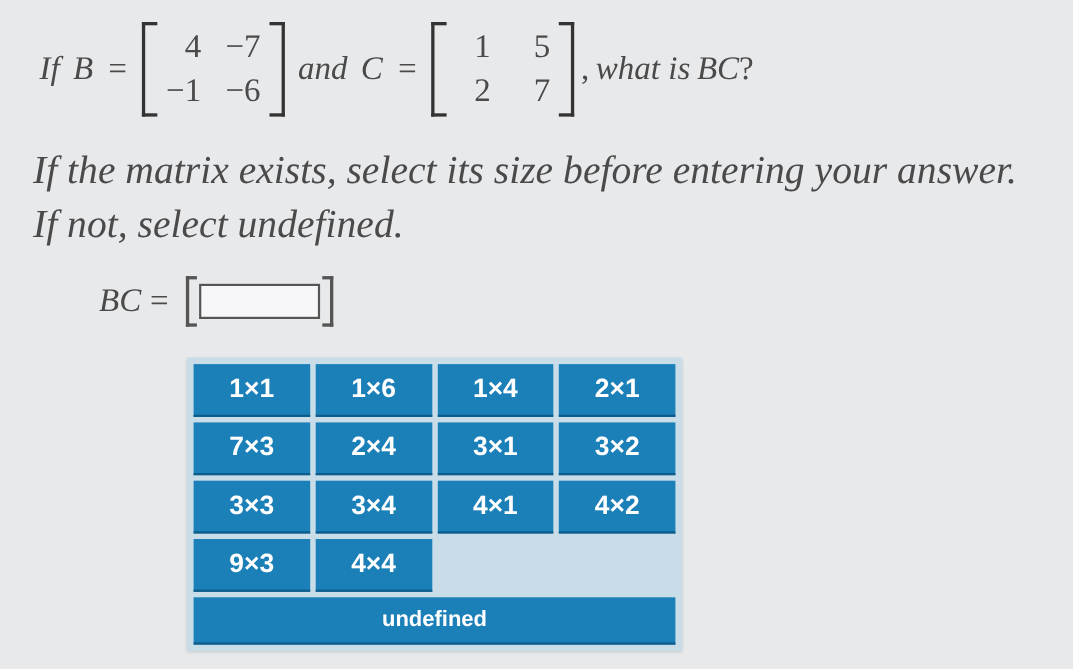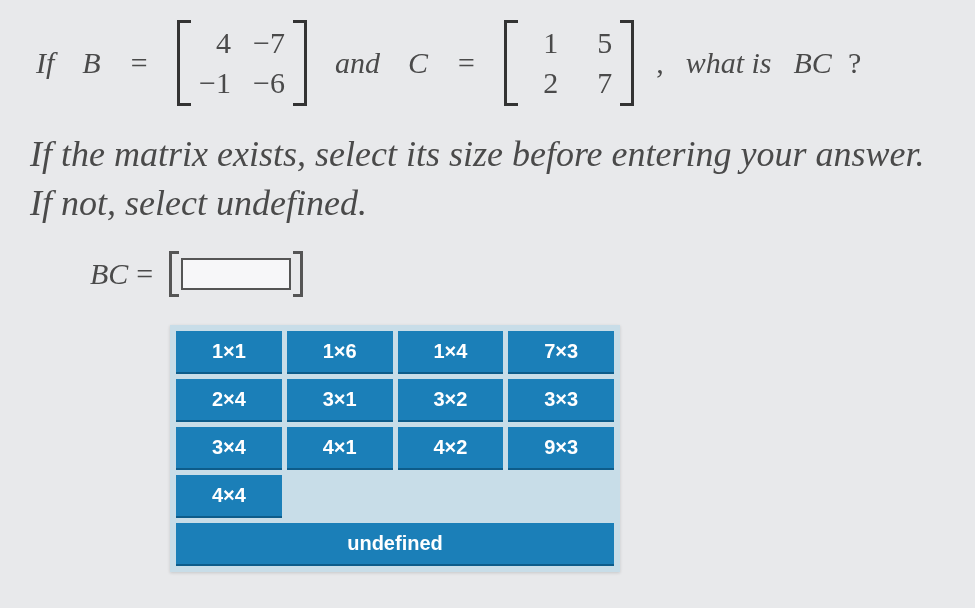--- a/index.html
+++ b/index.html
@@ -12,21 +12,20 @@
       padding: 20px 30px;
       overflow: hidden;
       font-style: italic;
     }
     .question-line {
       display: flex;
       align-items: center;
       font-size: 30px;
       margin-bottom: 24px;
       flex-wrap: nowrap;
-      gap: 16px;
     }
     .question-line .word { margin: 0 6px; font-style: italic; }
     .normal { font-style: normal; }
     .var { font-style: italic; }
     .matrix {
       display: inline-flex;
       align-items: center;
       margin: 0 6px;
       font-style: normal;
     }
@@ -51,21 +50,21 @@
       background: #c8dde8;
       padding: 6px;
       width: 450px;
       box-shadow: 0 1px 3px rgba(0,0,0,0.15);
       font-style: normal;
     }
     .size-grid { display: grid; grid-template-columns: repeat(4, 1fr); gap: 5px; }
     .size-btn {
       background: #1b7fb8;
       color: #fff;
-      font-size: 20px;
+      font-size: 24px;
       font-weight: 600;
       text-align: center;
       padding: 9px 0;
       cursor: pointer;
       font-family: Arial, sans-serif;
       font-style: normal;
       border-bottom: 2px solid #0d5c8a;
     }
     .size-btn.wide { grid-column: 1 / -1; font-size: 20px; }
   </style>
@@ -115,20 +114,21 @@
     <span class="answer-input"></span>
     <span class="ab-right"></span>
   </span>
 </div>
 
 <div class="size-panel">
   <div class="size-grid">
     <div class="size-btn">1×1</div>
     <div class="size-btn">1×6</div>
     <div class="size-btn">1×4</div>
+    <div class="size-btn">2×1</div>
     <div class="size-btn">7×3</div>
     <div class="size-btn">2×4</div>
     <div class="size-btn">3×1</div>
     <div class="size-btn">3×2</div>
     <div class="size-btn">3×3</div>
     <div class="size-btn">3×4</div>
     <div class="size-btn">4×1</div>
     <div class="size-btn">4×2</div>
     <div class="size-btn">9×3</div>
     <div class="size-btn">4×4</div>

